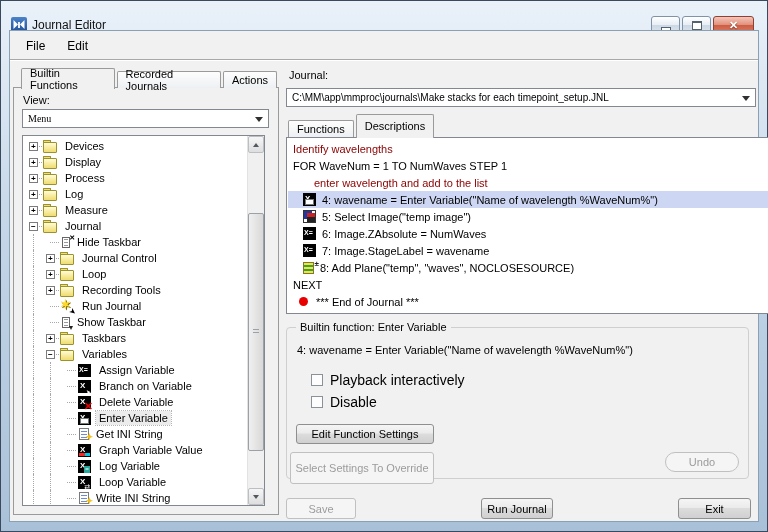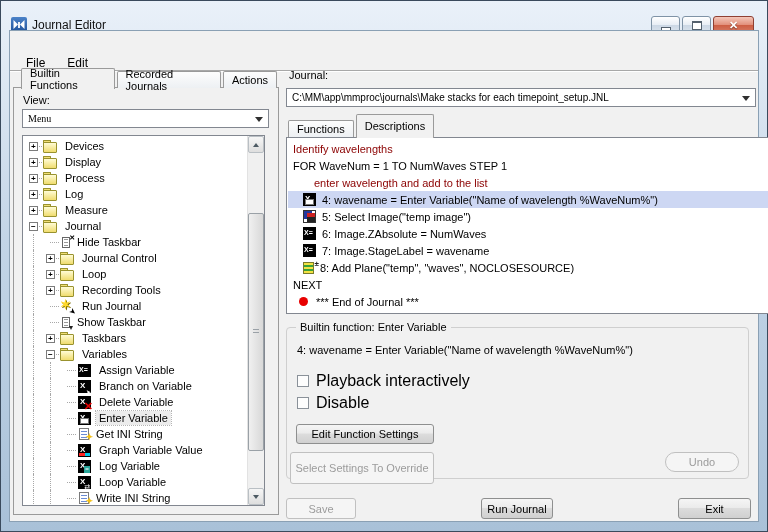--- a/index.html
+++ b/index.html
@@ -10,21 +10,21 @@
   .app-icon{width:16px;height:16px;border-radius:2px;background:linear-gradient(#4b82c8,#1d4f97);display:flex;align-items:center;justify-content:center;margin-right:5px;flex:none;}
   .title-text{font-size:12px;color:#111;}
   .win-controls{position:absolute;right:7px;top:5px;display:flex;gap:2px;}
   .wbtn{width:29px;height:19px;border:1px solid #7f93a6;border-radius:3px;background:linear-gradient(#ffffff,#e8eef5 45%,#ccd8e5 50%,#dde6ef);display:flex;align-items:center;justify-content:center;}
   .wbtn.close{width:41px;background:linear-gradient(#f4c7ba,#e2917d 45%,#cd5f45 50%,#d8816c);border-color:#8f4033;}
   .glyph-min{width:10px;height:4px;background:#fff;border:1px solid #53606d;margin-top:6px;}
   .glyph-max{width:10px;height:9px;background:#fff;border:1px solid #53606d;box-shadow:inset 0 1px 0 #53606d;}
   .glyph-close{color:#fff;font-weight:bold;font-size:11px;line-height:11px;text-shadow:0 1px 1px rgba(60,10,0,.6);}
   .client{position:absolute;left:9px;right:9px;top:30px;bottom:10px;background:#f1f1f1;box-shadow:0 0 0 1px #8aa0b4;}
 
-  .menubar{position:absolute;left:0;right:0;top:12px;height:28px;display:flex;align-items:flex-end;padding-left:16px;border-bottom:1px solid #a8a8a8;box-shadow:0 1px 0 #fff;}
+  .menubar{position:absolute;left:0;right:0;top:1px;height:28px;display:flex;align-items:center;padding-left:16px;border-bottom:1px solid #a8a8a8;box-shadow:0 1px 0 #fff;}
   .menu-item{font-size:12px;margin-right:22px;color:#000;}
 
   .tabbar{display:flex;align-items:flex-end;position:absolute;z-index:5;}
   .tab{height:17px;display:flex;align-items:center;padding:0 8px;font-size:11px;background:linear-gradient(#fdfdfd,#edf0f3);border:1px solid #9a9a9a;border-bottom:none;border-radius:2px 2px 0 0;margin-right:2px;}
   .tab.active{height:21px;background:#f1f1f1;margin-bottom:-1px;padding-bottom:1px;}
 
   .left-panel{position:absolute;left:3px;top:36px;width:266px;bottom:6px;}
   .left-tabbar{left:8px;top:0;height:21px;}
   .left-page{position:absolute;left:0;right:0;top:20px;bottom:0;border:1px solid #9a9a9a;background:#f1f1f1;}
   .view-label{position:absolute;left:9px;top:6px;font-size:11px;}
@@ -88,21 +88,21 @@
   .listbox{position:absolute;left:0;top:70px;width:559px;height:177px;border:1px solid #828790;background:#fff;overflow:hidden;}
   .list-inner{position:absolute;left:1px;top:2px;right:19px;bottom:1px;overflow:hidden;}
   .jrow{height:17px;display:flex;align-items:center;font-size:11px;white-space:nowrap;}
   .jrow .tico{margin-right:6px;}
   .jsel{background:#cdd7f3;}
   .comment{color:#8b0000;}
 
   .groupbox{position:absolute;left:0;top:260px;width:463px;height:152px;border:1px solid #cfcfcf;border-radius:4px;}
   .group-title{position:absolute;left:9px;top:-7px;background:#f1f1f1;padding:0 4px;font-size:11px;}
   .func-line{position:absolute;left:10px;top:16px;font-size:11px;}
-  .cbrow{position:absolute;left:10px;display:flex;align-items:center;font-size:16px;}
+  .cbrow{position:absolute;left:24px;display:flex;align-items:center;font-size:14px;}
   .cbbox{width:12px;height:12px;background:#fdfdfd;border:1px solid #8a9199;margin-right:7px;flex:none;}
   .btn{position:absolute;display:flex;align-items:center;justify-content:center;font-size:11px;color:#000;background:linear-gradient(#f5f5f5,#ebebeb 45%,#dcdcdc 50%,#d0d0d0);border:1px solid #8e8f8f;border-radius:3px;}
   .btn.disabled{background:#f5f5f5;border-color:#c0c0c0;color:#9c9c9c;}
   .btn-edit{left:9px;top:96px;width:138px;height:20px;}
   .btn-override{left:3px;top:124px;width:144px;height:32px;}
   .btn-undo{left:378px;top:124px;width:74px;height:20px;border-radius:10px;}
   .btn-save{left:0;top:431px;width:70px;height:21px;}
   .btn-run{left:195px;top:431px;width:72px;height:21px;}
   .btn-exit{left:392px;top:431px;width:73px;height:21px;}
 </style>

